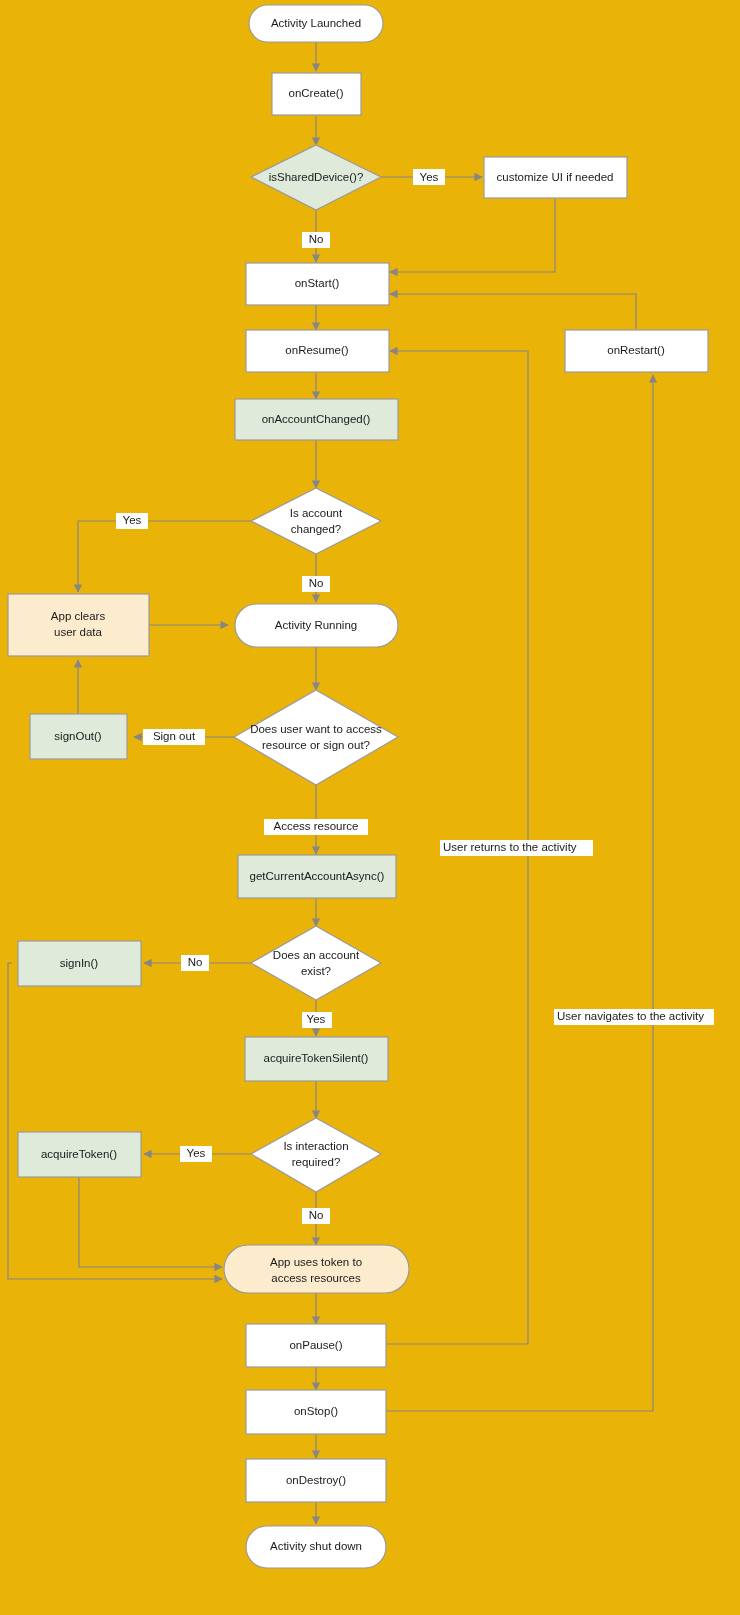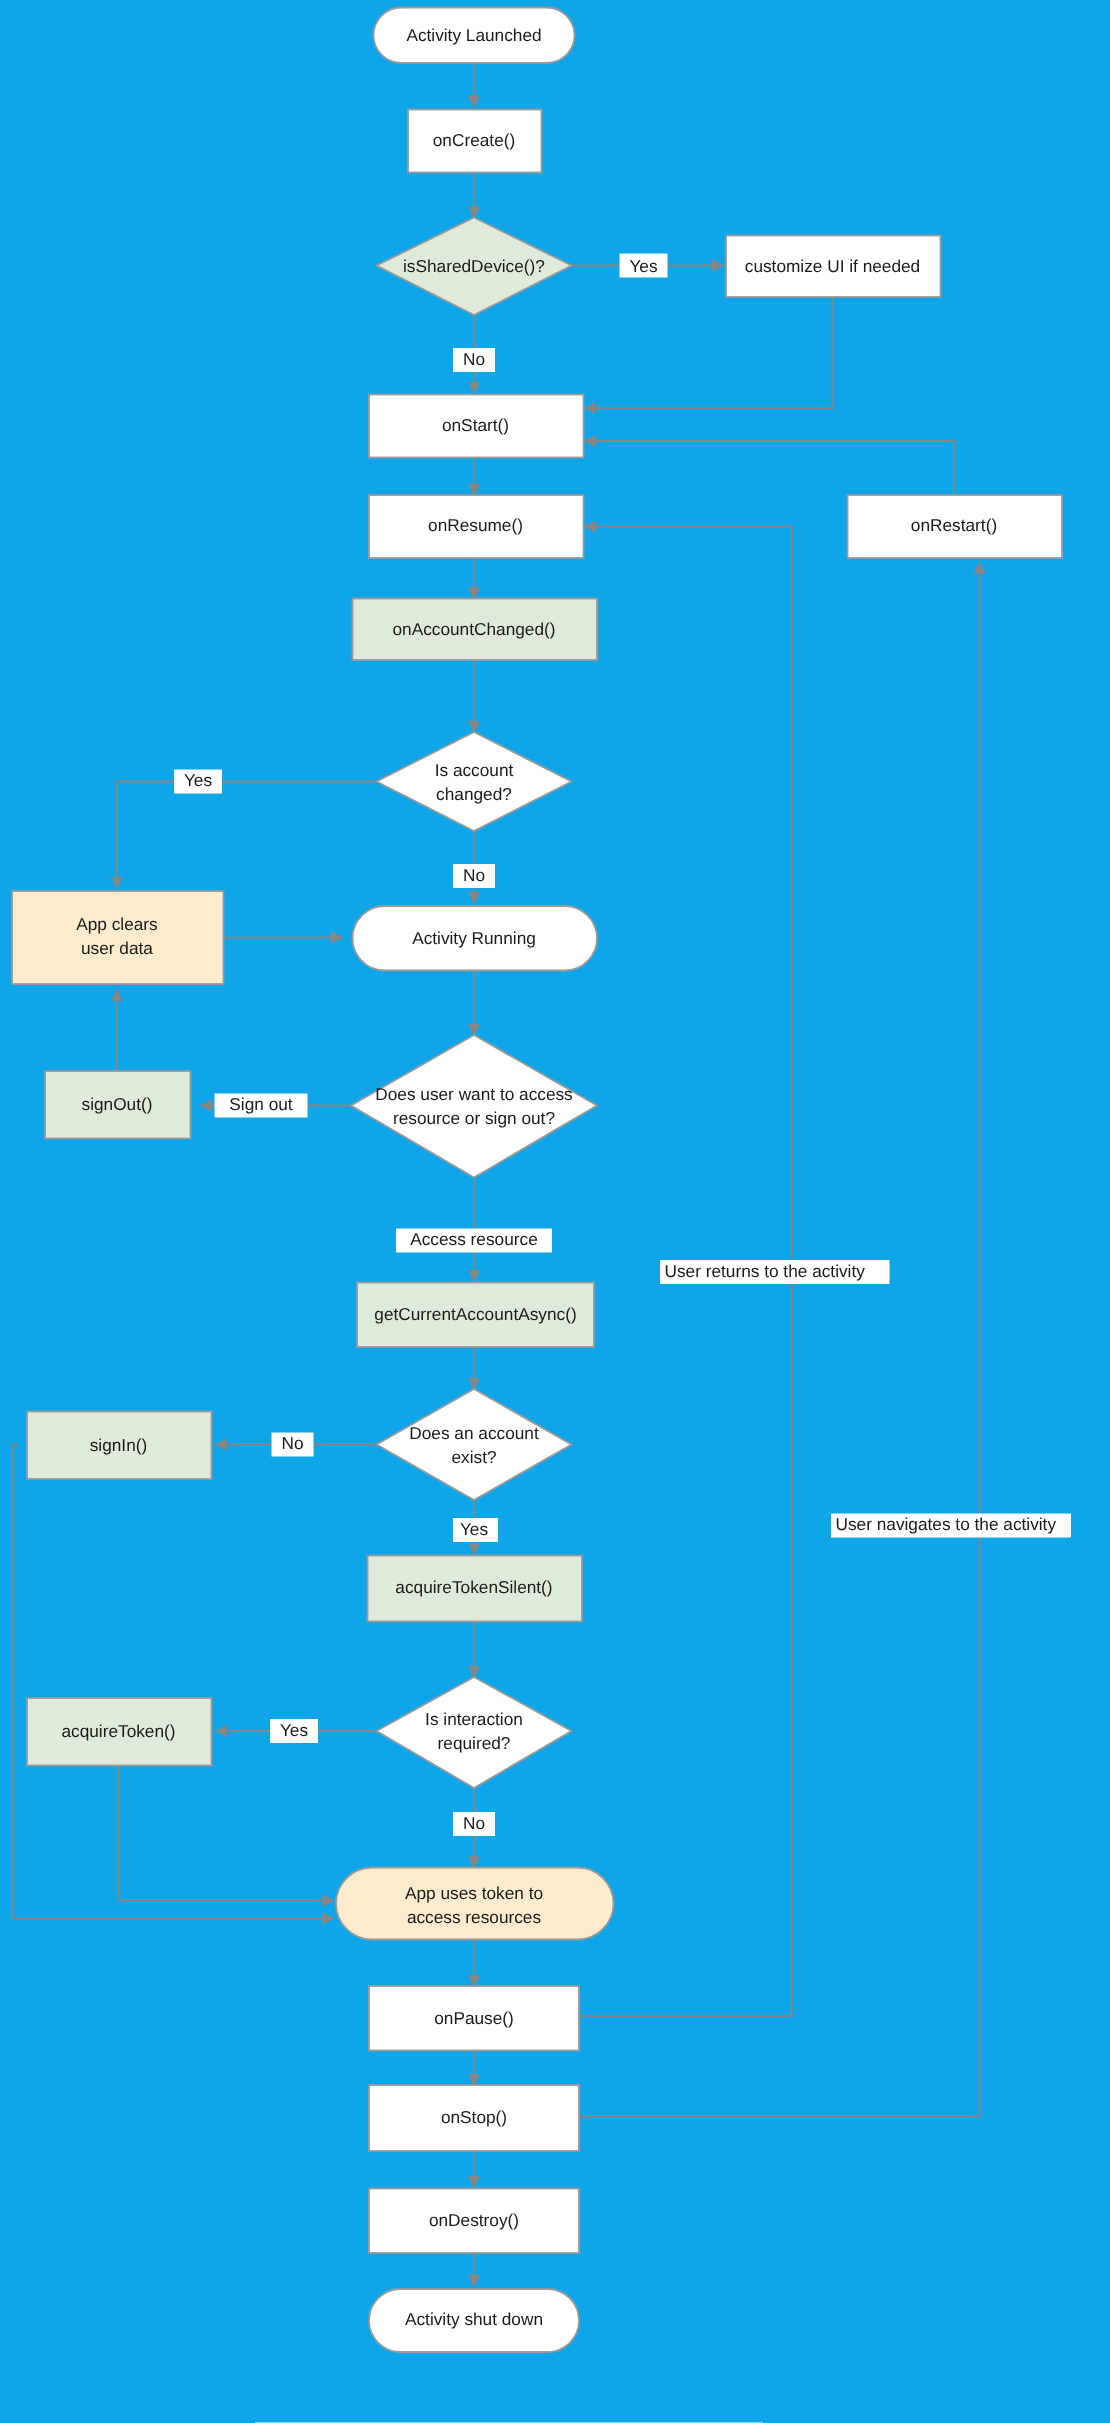--- a/index.html
+++ b/index.html
@@ -4,21 +4,21 @@
 <style>
   html, body {
     margin: 0;
     padding: 0;
     background: #ffffff;
   }
   #diagram-root {
     position: relative;
     width: 740px;
     height: 1615px;
-    background: #0ea5e9;
+    background: #eab308;
     font-family: "Liberation Sans", sans-serif;
     overflow: hidden;
   }
   svg#flow {
     display: block;
     width: 740px;
     height: 1615px;
   }
   .node-shape {
     stroke: #9a9a9a;

